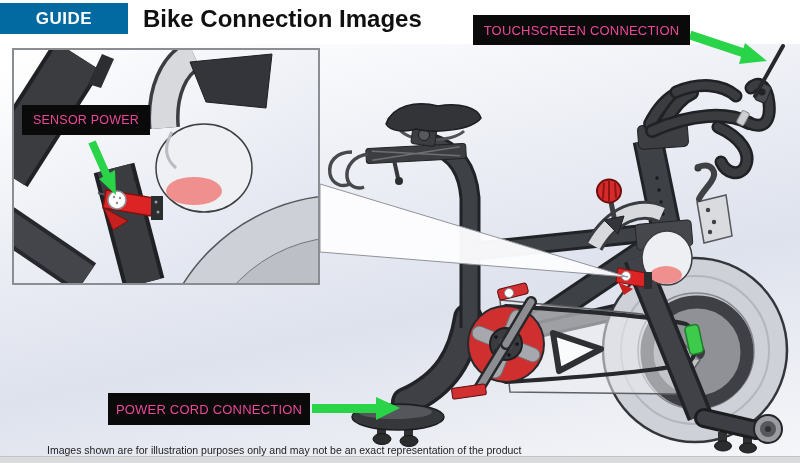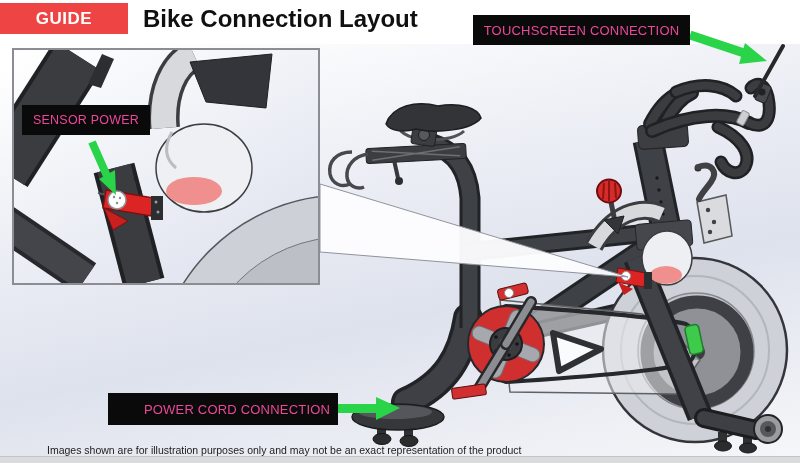--- a/index.html
+++ b/index.html
@@ -1,32 +1,32 @@
 <!DOCTYPE html>
 <html><head>
 <meta charset="utf-8">
 <style>
   html,body{margin:0;padding:0;background:#fff;}
   .stage{position:relative;width:800px;height:463px;overflow:hidden;background:#ffffff;
          font-family:"Liberation Sans",sans-serif;}
   .viewport{position:absolute;left:0;top:44px;width:800px;height:412px;
             background:linear-gradient(168deg,#ffffff 4%,#eef0f6 32%,#dee2ed 62%,#eef0f5 88%,#f5f6f9 100%);}
   .scene{position:absolute;left:0;top:0;width:800px;height:463px;}
-  .badge{position:absolute;left:0;top:3px;width:128px;height:31px;background:#ef4444;color:#ffffff;
+  .badge{position:absolute;left:0;top:3px;width:128px;height:31px;background:#0369a1;color:#ffffff;
          display:flex;align-items:center;justify-content:center;font-weight:700;font-size:17px;letter-spacing:.5px;}
   .title{position:absolute;left:143px;top:3px;height:31px;display:flex;align-items:center;
          font-weight:700;font-size:24px;color:#101010;}
   .inset{position:absolute;left:12px;top:48px;width:304px;height:233px;border:2px solid #8a8d92;
          background:#fdfdfe;box-sizing:content-box;}
   .inset svg{position:absolute;left:0;top:0;width:100%;height:100%;}
   .callout-label{position:absolute;background:#0a0a0a;color:#ec4899;font-weight:400;font-size:13px;
          letter-spacing:.2px;display:flex;align-items:center;justify-content:center;text-align:left;}
   .lbl-sensor{left:8px;top:55px;width:128px;height:30px;font-size:12.5px;}
   .lbl-touch{left:473px;top:15px;width:217px;height:30px;}
-  .lbl-power{left:108px;top:393px;width:202px;height:32px;padding-left:28px;}
+  .lbl-power{left:108px;top:393px;width:202px;height:32px;}
   .disclaimer{position:absolute;left:2px;top:444px;width:600px;font-size:10.5px;color:#1b1b1b;margin-left:45px;}
   .bottom-strip{position:absolute;left:0;top:456px;width:800px;height:7px;background:#dadbdc;border-top:1px solid #c2c3c5;}
 </style>
 </head>
 <body>
 
 <div class="stage">
 
   <div class="viewport"></div>
 
@@ -189,21 +189,21 @@
       <path d="M690,35 L744,53" stroke="#29d449" stroke-width="9"></path>
       <path d="M767,61 L745,43 L739,64 Z"></path>
     </g>
     <g fill="#29d449">
       <path d="M312,408.5 L382,408.5" stroke="#29d449" stroke-width="9"></path>
       <path d="M376,397 L400,408 L376,420 Z"></path>
     </g>
   </svg>
 
   <div class="badge">GUIDE</div>
-  <div class="title">Bike Connection Layout</div>
+  <div class="title">Bike Connection Images</div>
 
   <div class="inset">
     <svg viewBox="0 0 304 233" aria-hidden="true">
       <defs>
         <linearGradient id="insbg" x1="0" y1="0" x2="0.7" y2="1">
           <stop offset="0" stop-color="#ffffff"></stop>
             <stop offset="1" stop-color="#e0e4ef"></stop>
         </linearGradient>
       </defs>
       <rect x="0" y="0" width="304" height="233" fill="url(#insbg)"></rect>

